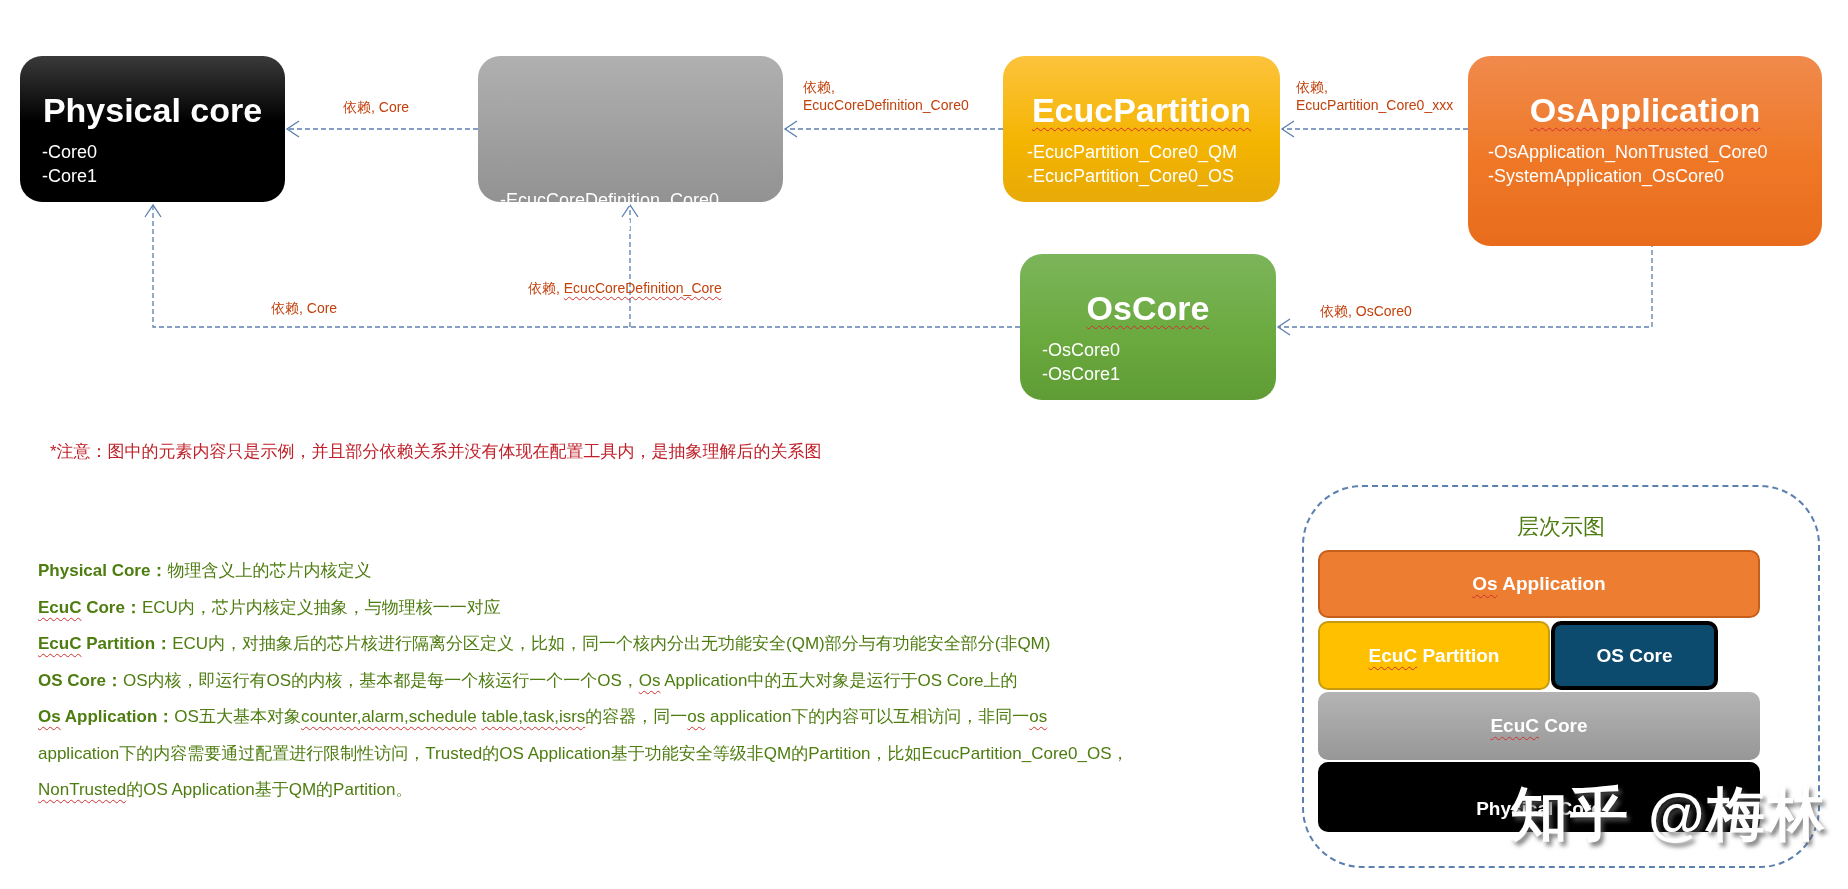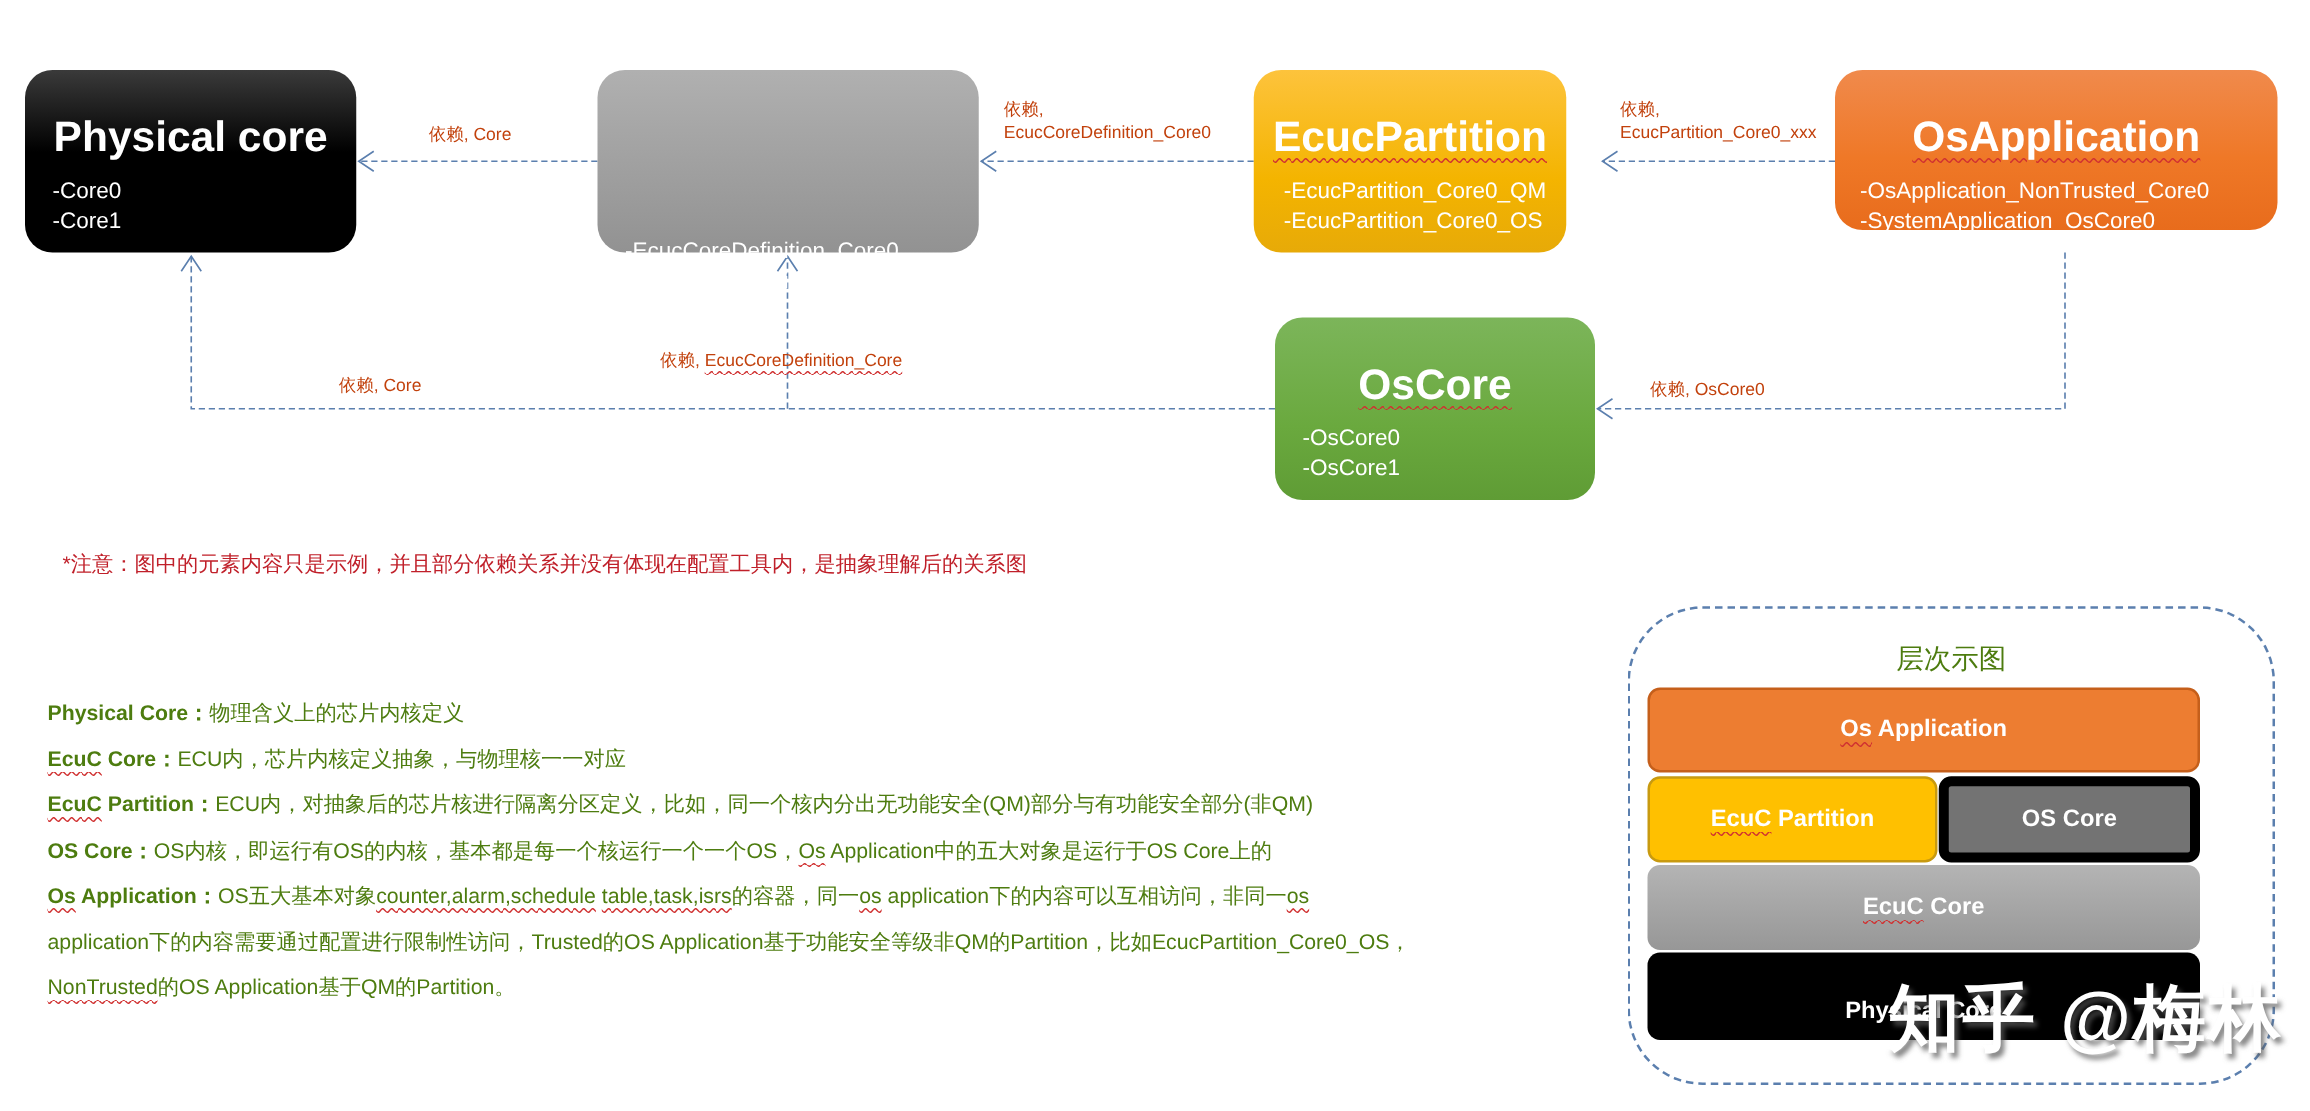--- a/index.html
+++ b/index.html
@@ -11,42 +11,42 @@
                  font-weight: bold; font-size: 34px; line-height: 40px; }
   .node .title.u { text-decoration: underline; text-decoration-style: wavy;
                    text-decoration-color: #d03030; text-decoration-thickness: 1px;
                    text-underline-offset: 5px; }
   .node .items { position: absolute; font-size: 18px; line-height: 24px; }
   .node .items div { white-space: nowrap; }
   #n-phys { left: 20px; top: 56px; width: 265px; height: 146px;
             background: linear-gradient(#3a3a3a 0%, #000 45%, #000 100%); }
   #n-ecuc { left: 478px; top: 56px; width: 305px; height: 146px;
             background: linear-gradient(#b0b0b0, #929292); }
-  #n-part { left: 1003px; top: 56px; width: 250px; height: 146px;
+  #n-part { left: 1003px; top: 56px; width: 277px; height: 146px;
             background: linear-gradient(#fdc33c, #f4b400 60%, #e7aa08); }
-  #n-osapp { left: 1468px; top: 56px; width: 354px; height: 128px;
+  #n-osapp { left: 1468px; top: 56px; width: 354px; height: 190px;
              background: linear-gradient(#f08a4c, #ef7827 55%, #e86c1c); }
   #n-oscore { left: 1020px; top: 254px; width: 256px; height: 146px;
               background: linear-gradient(#7cb55a, #6aa93e 60%, #5f9c35); }
   .lbl { position: absolute; font-size: 14px; color: #c2410c; line-height: 18px; white-space: nowrap; }
   .lbl .u { text-decoration: underline wavy #d03030; text-decoration-thickness: 1px; text-underline-offset: 3px; }
   svg.lines { position: absolute; left: 0; top: 0; }
   #note { left: 50px; top: 440px; color: #c0202a; font-size: 17px; white-space: nowrap; }
   #desc { left: 38px; top: 553px; width: 1270px; font-size: 17px; line-height: 36.5px; color: #4d7c0f; }
   #desc p { margin: 0; white-space: nowrap; }
   #desc b { font-weight: bold; }
   .wavy { text-decoration: underline wavy #d03030; text-decoration-thickness: 1px; text-underline-offset: 4px; }
   #hier { left: 1302px; top: 485px; width: 518px; height: 383px; border: 2px dashed #5b7fae;
           border-radius: 60px; box-sizing: border-box; }
   #hier-title { left: 1302px; top: 512px; width: 518px; text-align: center; color: #4d7c0f; font-size: 22px; }
   .layer { position: absolute; box-sizing: border-box; border-radius: 10px; color: #fff;
            font-weight: bold; font-size: 19px; display: flex; align-items: center; justify-content: center; }
   #l-osapp { left: 1318px; top: 550px; width: 442px; height: 68px; background: #ed7d31; border: 2px solid #c55f1b; }
   #l-part { left: 1318px; top: 621px; width: 232px; height: 69px; background: #ffc000; border: 2px solid #c89a10; }
-  #l-oscore { left: 1551px; top: 621px; width: 209px; height: 69px; background: #737373; border: 8px solid #000000; }
+  #l-oscore { left: 1551px; top: 621px; width: 167px; height: 69px; background: #0c4a6e; border: 4px solid #000000; }
   #l-ecuc { left: 1318px; top: 692px; width: 442px; height: 68px; background: linear-gradient(#b4b4b4, #979797); border: none; }
   #l-phys { left: 1318px; top: 762px; width: 442px; height: 70px; background: #000; border: none; }
   #l-phys span { position: relative; top: 12px; }
   #watermark { left: 1510px; top: 776px; font-size: 58px; color: #fff; font-weight: bold;
                text-shadow: 3px 4px 4px rgba(90,90,90,0.75); white-space: nowrap; letter-spacing: 2px; }
 </style>
 </head>
 <body>
 
 <svg class="lines" width="1848" height="889">

